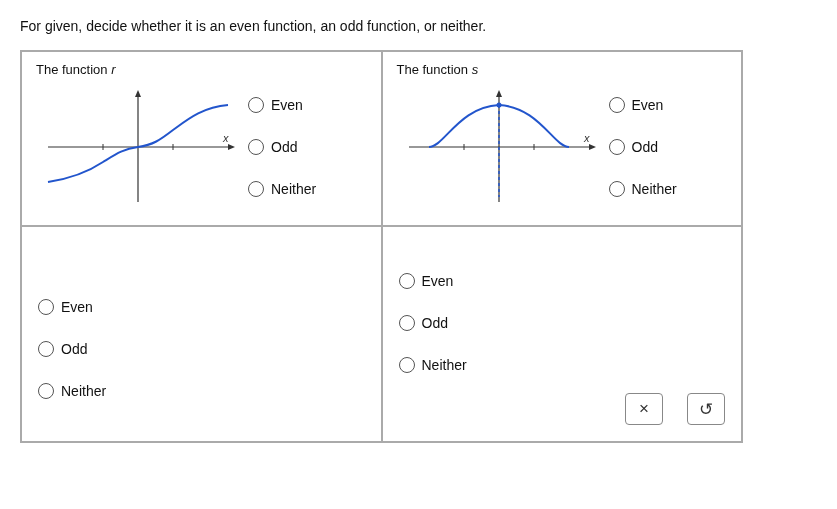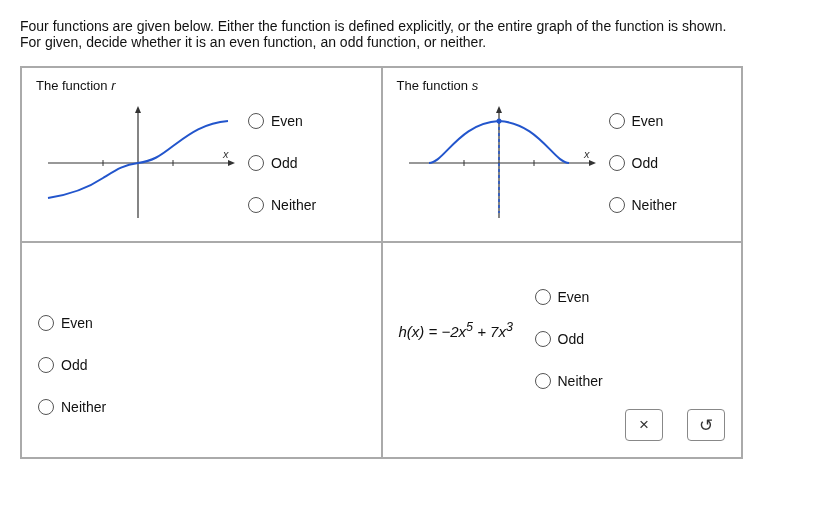--- a/index.html
+++ b/index.html
@@ -104,21 +104,20 @@
       color: #333;
     }
   </style>
 </head>
 <body>
 
 
 
 
 <div>
-  <p>Four functions are given below. Either the function is defined explicitly, or the entire graph of the function is shown.</p>
   <p>For given, decide whether it is an even function, an odd function, or neither.</p>
 </div>
 
 <br>
 
 
 <div class="grid">
 
   <div class="cell">
     <span class="cell-label">The function <i>r</i></span>
@@ -206,23 +205,20 @@
         <label class="radio-option">
           <span class="radio-circle"></span>
           <span>Neither</span>
         </label>
       </div>
     </div>
   </div>
 
   <div class="cell formula-cell">
     <div class="formula-row">
-      <div class="formula-text">
-        <i>h</i>(<i>x</i>) = −2<i>x</i><sup>5</sup> + 7<i>x</i><sup>3</sup>
-      </div>
       <div class="options">
         <label class="radio-option">
           <span class="radio-circle"></span>
           <span>Even</span>
         </label>
         <label class="radio-option">
           <span class="radio-circle"></span>
           <span>Odd</span>
         </label>
         <label class="radio-option">

